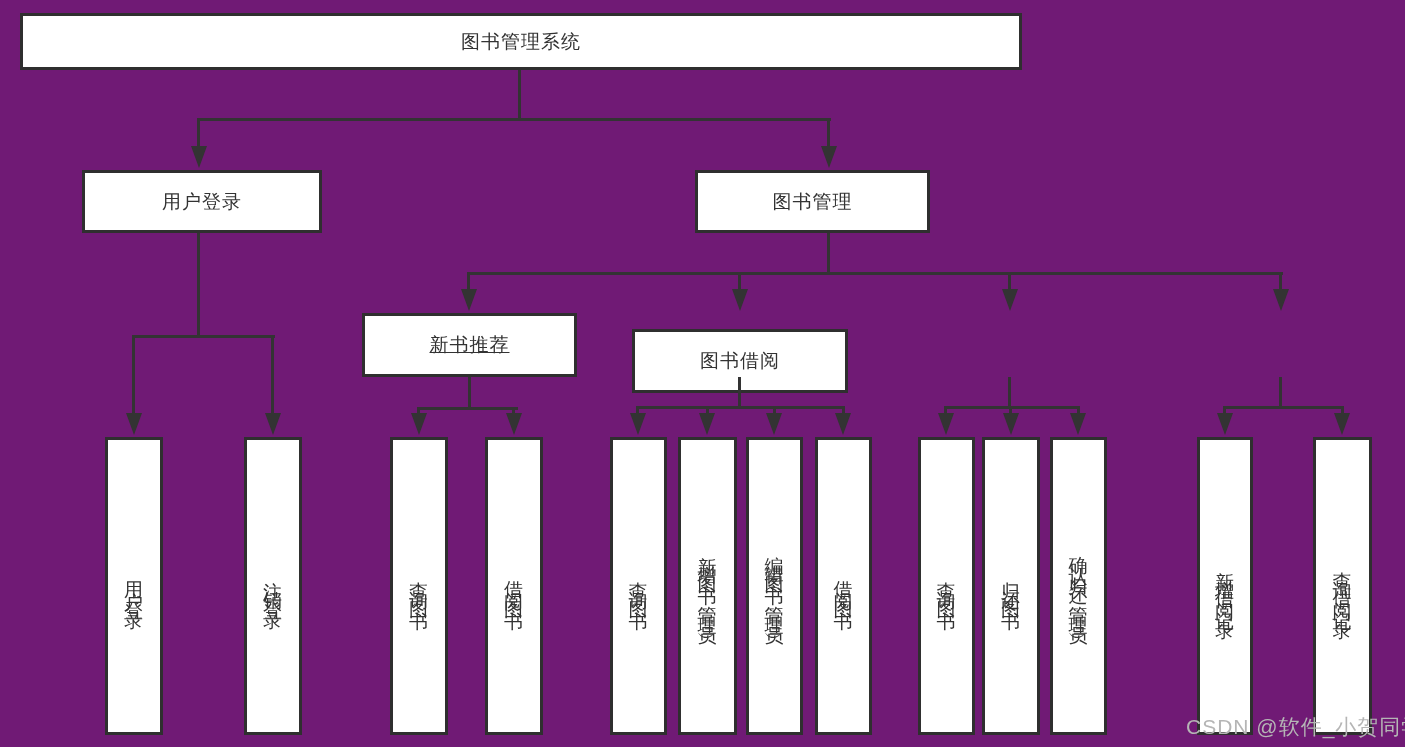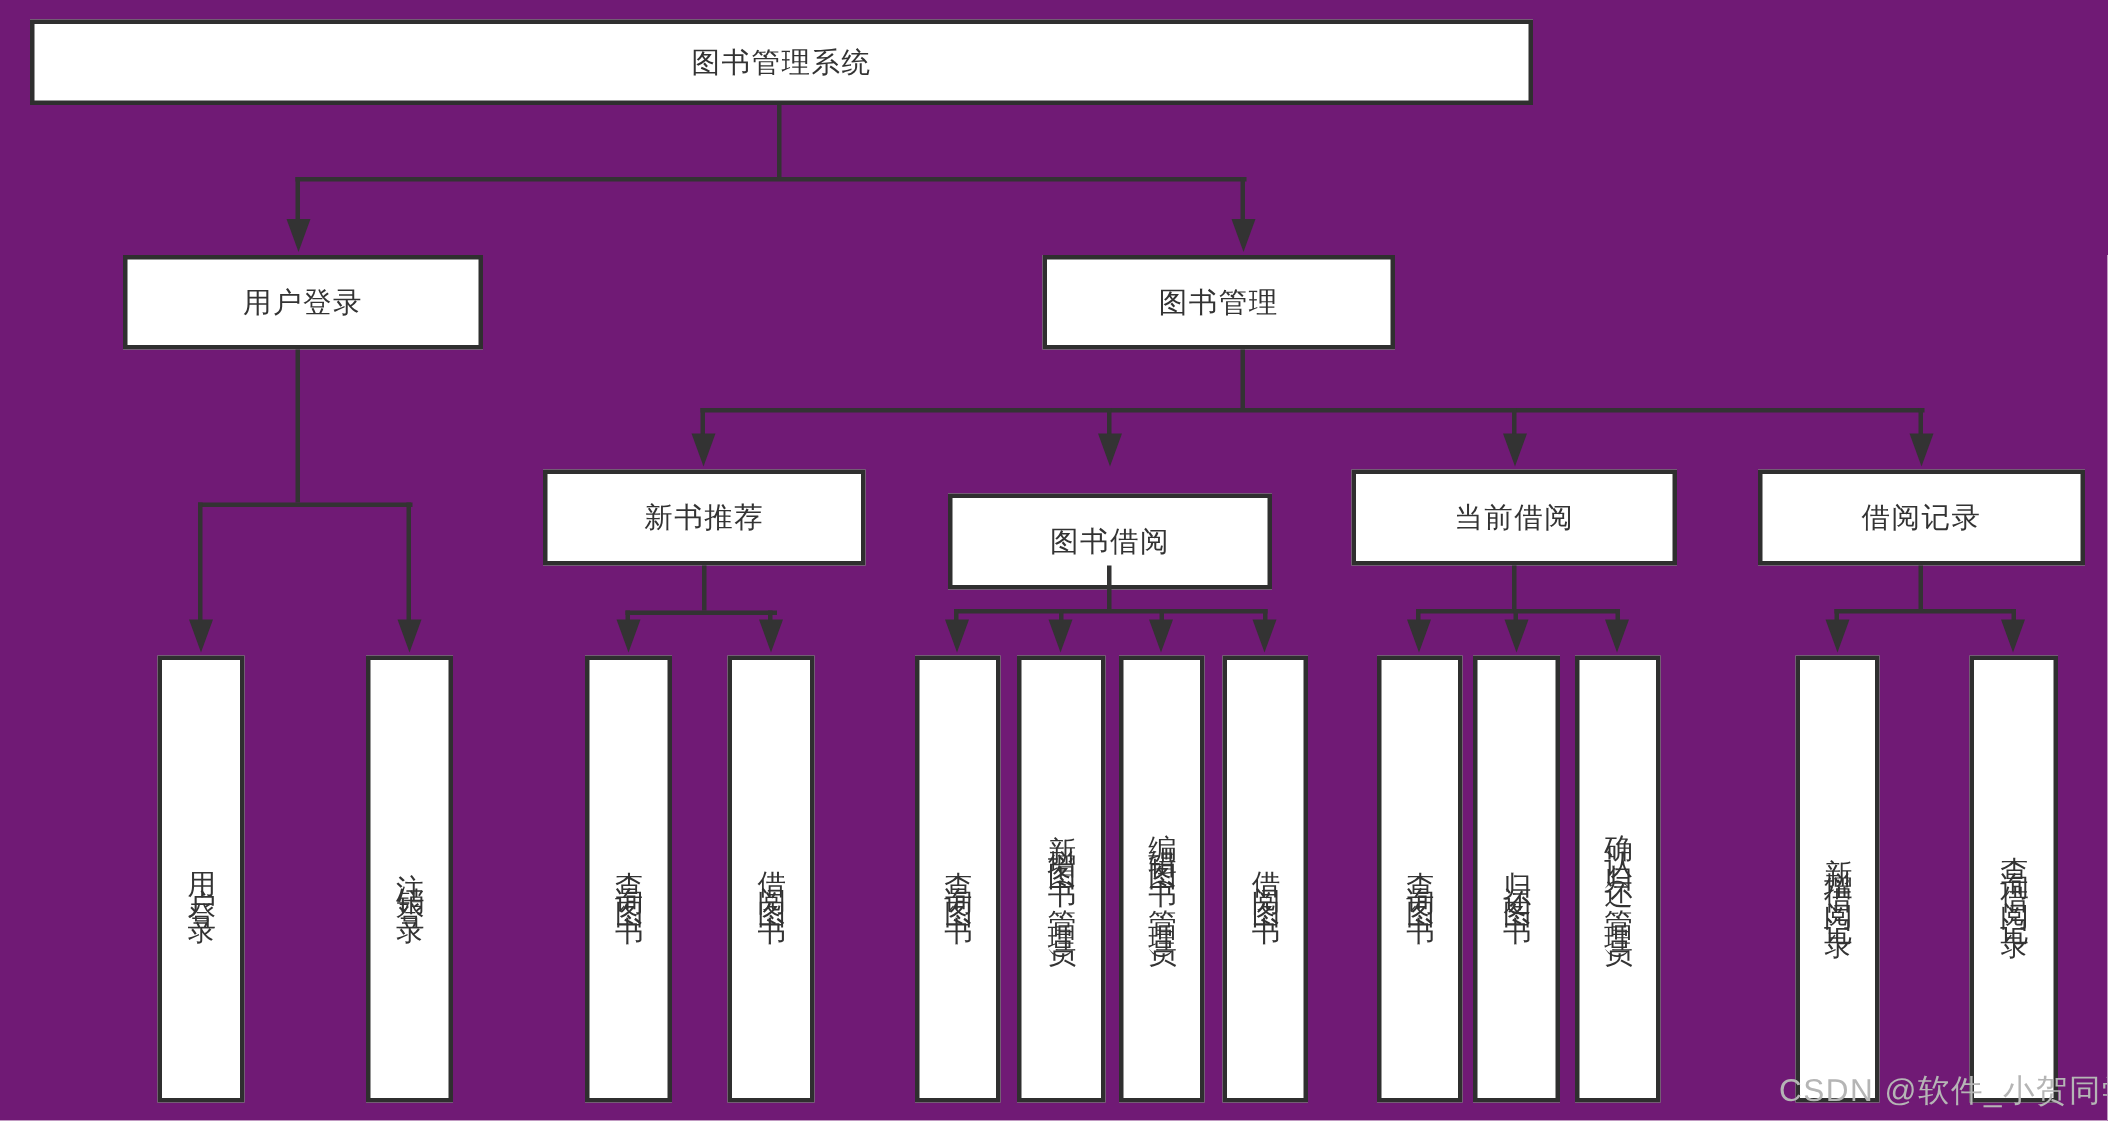--- a/index.html
+++ b/index.html
@@ -64,27 +64,25 @@
 <body>
 
 <div id="canvas">
 
   <div class="box" style="left:20px;top:13px;width:1002px;height:57px;">图书管理系统</div>
 
   <div class="box" style="left:82px;top:170px;width:240px;height:63px;">用户登录</div>
 
   <div class="box" style="left:695px;top:170px;width:235px;height:63px;font-family:Liberation Mono, monospace;">图书管理</div>
 
-  <div class="box" style="left:362px;top:313px;width:215px;height:64px;">新书推荐</div>
+  <div class="box" style="left:362px;top:313px;width:215px;height:64px;text-decoration:underline;">新书推荐</div>
 
   <div class="box" style="left:632px;top:313px;width:216px;height:64px;margin-top:16px;">图书借阅</div>
 
-  <div class="box" style="left:901px;top:313px;width:217px;height:64px;">当前借阅</div>
-
-  <div class="box" style="left:1172px;top:313px;width:218px;height:64px;">借阅记录</div>
+
 
   <div class="leaf" style="left:105px;top:437px;width:58px;height:298px;">
     <span class="vtext">用户登录</span>
   </div>
   <div class="leaf" style="left:244px;top:437px;width:58px;height:298px;">
     <span class="vtext">注销登录</span>
   </div>
 
   <div class="leaf" style="left:390px;top:437px;width:58px;height:298px;">
     <span class="vtext">查询图书</span>

